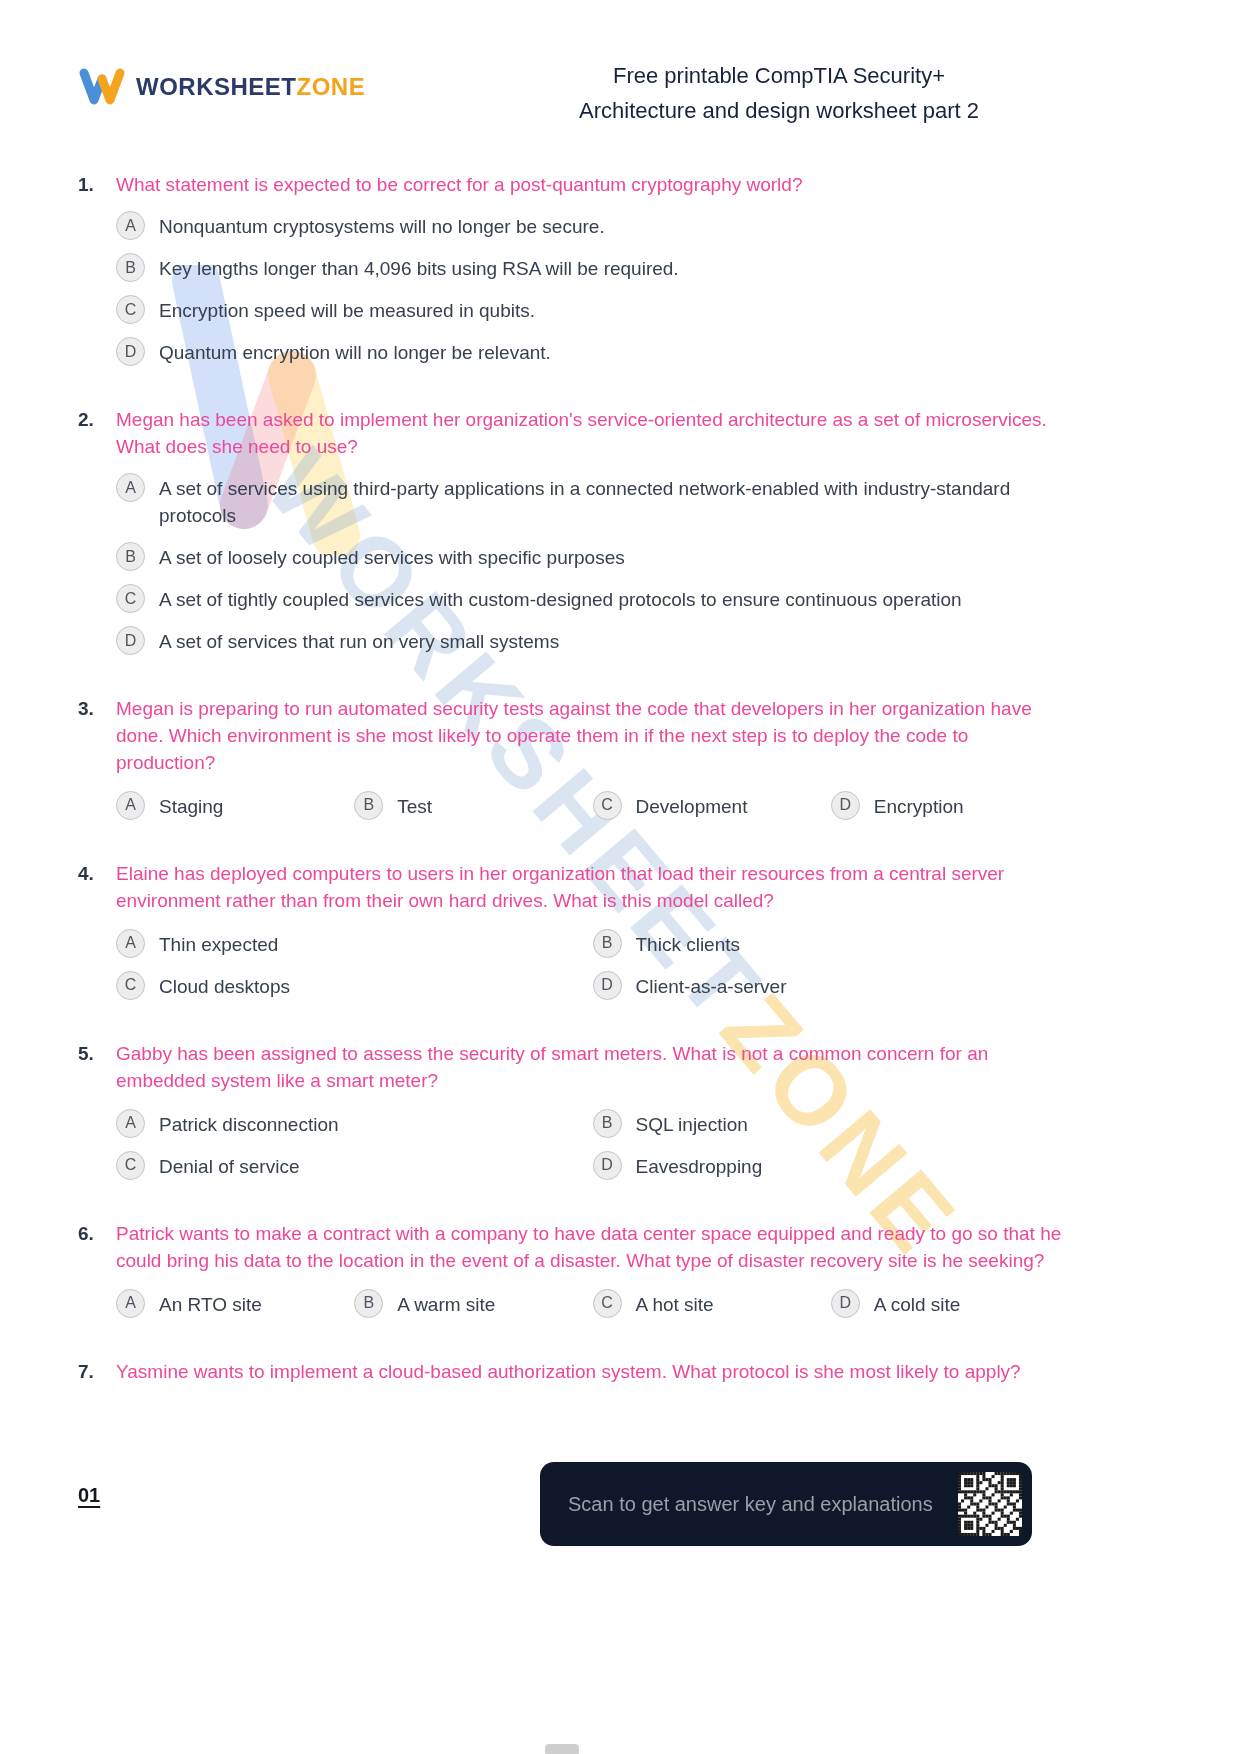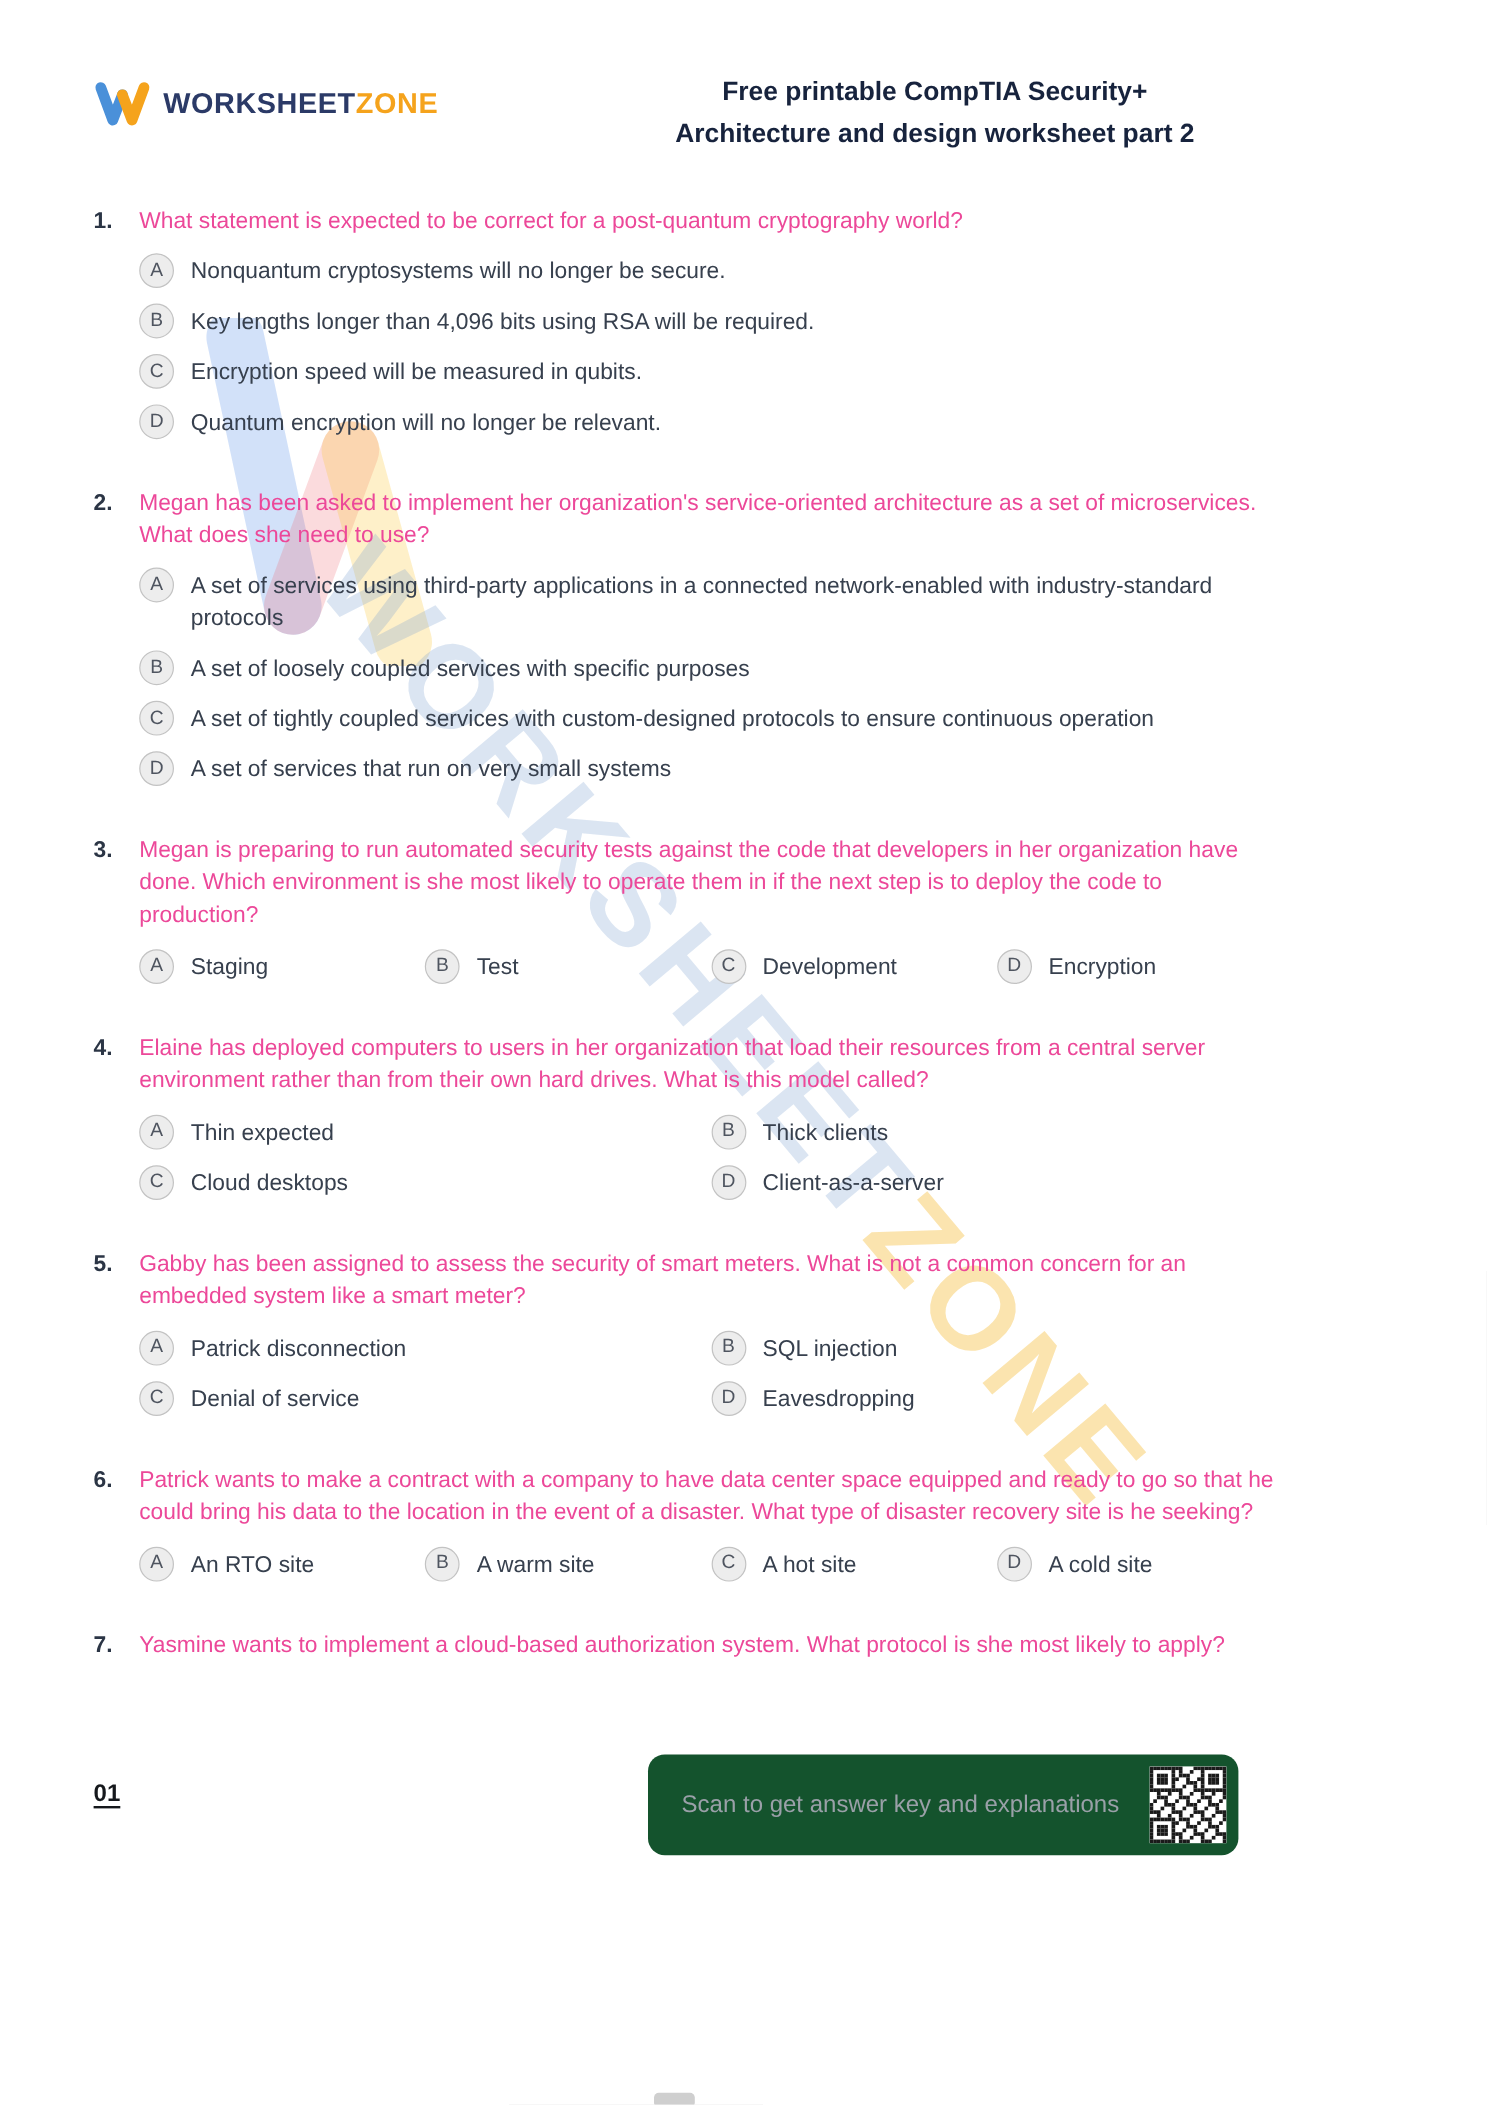--- a/index.html
+++ b/index.html
@@ -44,21 +44,21 @@
   .header { display: flex; align-items: flex-start; margin-bottom: 44px; }
   .logo { display: flex; align-items: center; gap: 10px; padding-top: 8px; }
   .logo-text { font-size: 24px; font-weight: 700; letter-spacing: 0.5px; }
   .logo-text .p1 { color: #2b3a67; }
   .logo-text .p2 { color: #f5a31c; }
   .title {
     margin-left: auto;
     width: 580px;
     text-align: center;
     font-size: 22px;
-    font-weight: 700;
+    font-weight: 400;
     color: #17233d;
     line-height: 1.6;
   }
 
   .question { margin-bottom: 40px; }
   .q-row { display: flex; gap: 12px; }
   .q-num { font-weight: 700; min-width: 26px; font-size: 19px; color: #2b3545; line-height: 1.42; }
   .q-text { font-size: 19px; line-height: 1.42; color: #ec4899; }
 
   .options { margin-left: 38px; }
@@ -80,21 +80,21 @@
   
   .page-number {
     position: absolute; left: 78px; top: 1484px;
     font-size: 20px; font-weight: 700; color: #15181c;
     text-decoration: underline; text-underline-offset: 4px;
     z-index: 2;
   }
   .scan-box {
     position: absolute; left: 540px; top: 1462px;
     width: 492px; height: 84px;
-    background: #14532d; border-radius: 14px;
+    background: #0f172a; border-radius: 14px;
     display: flex; align-items: center;
     padding: 0 10px 0 28px;
     z-index: 2;
   }
   .scan-text { color: #9aa0a8; font-size: 20px; flex: 1; }
   .qr { width: 64px; height: 64px; background: #ffffff; }
   .bottom-notch {
     position: absolute; left: 545px; top: 1744px;
     width: 34px; height: 12px;
     background: #cfcfcf; border-radius: 4px;

